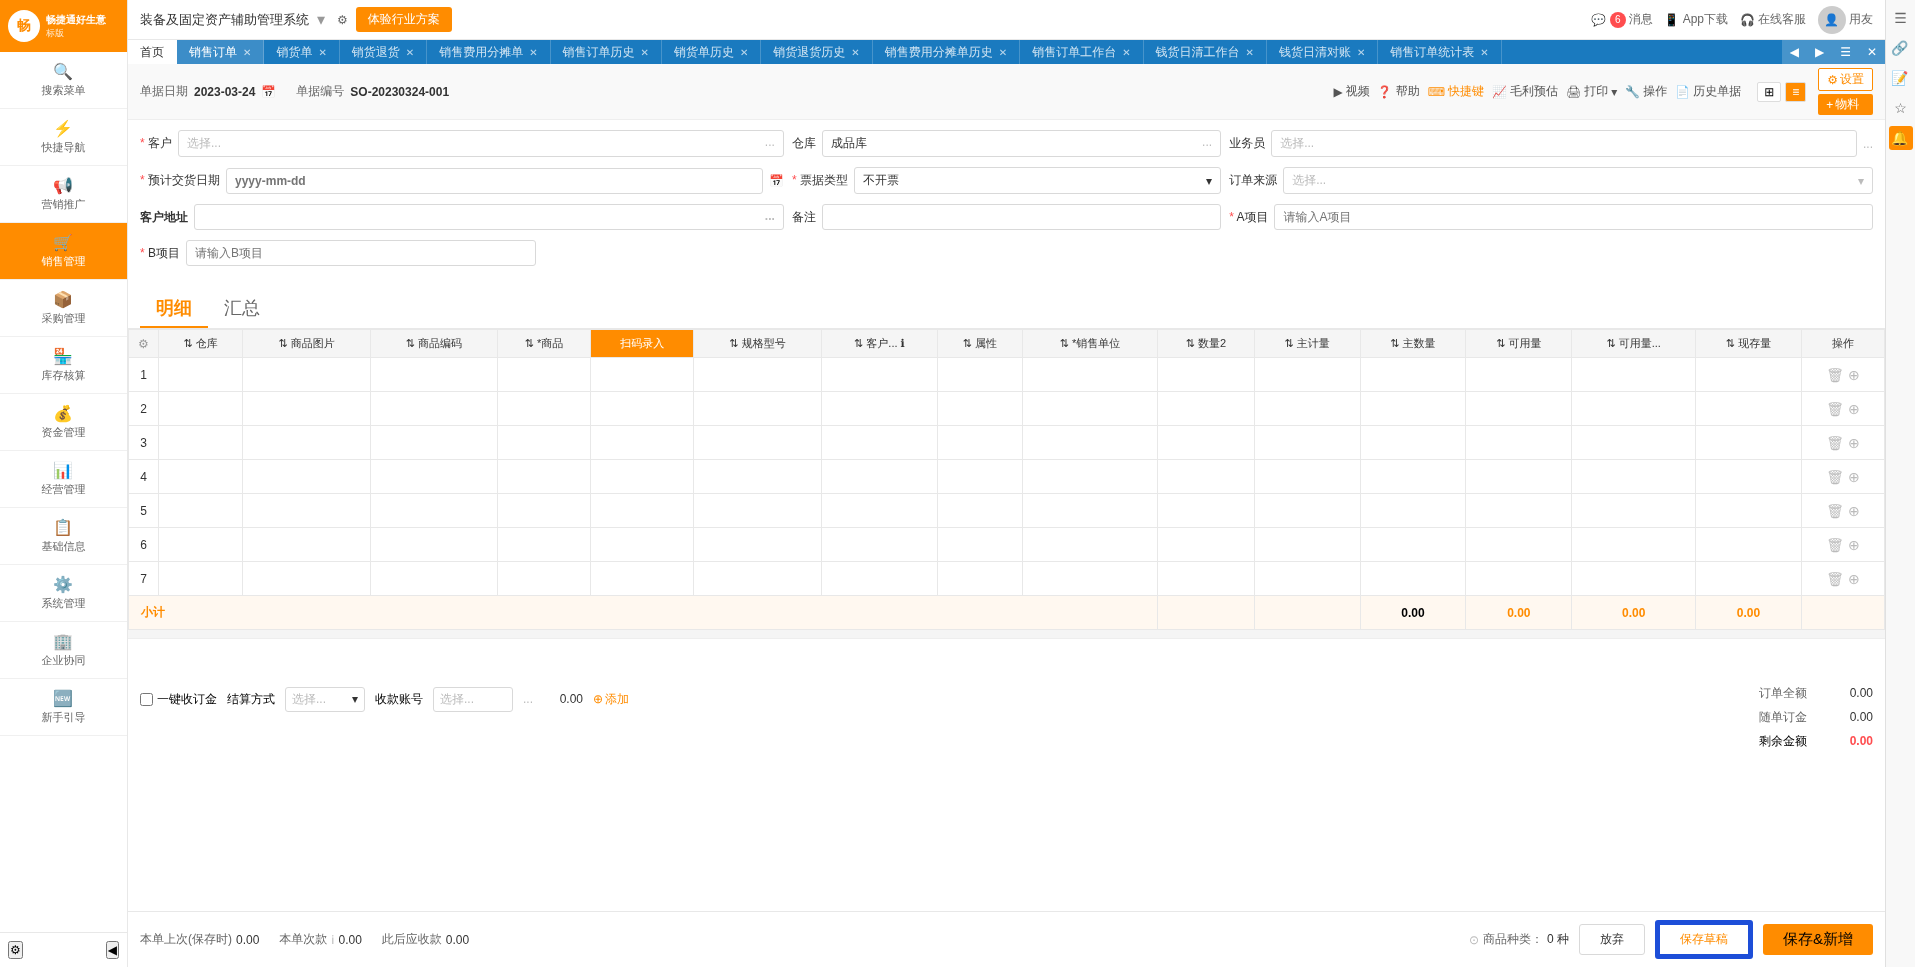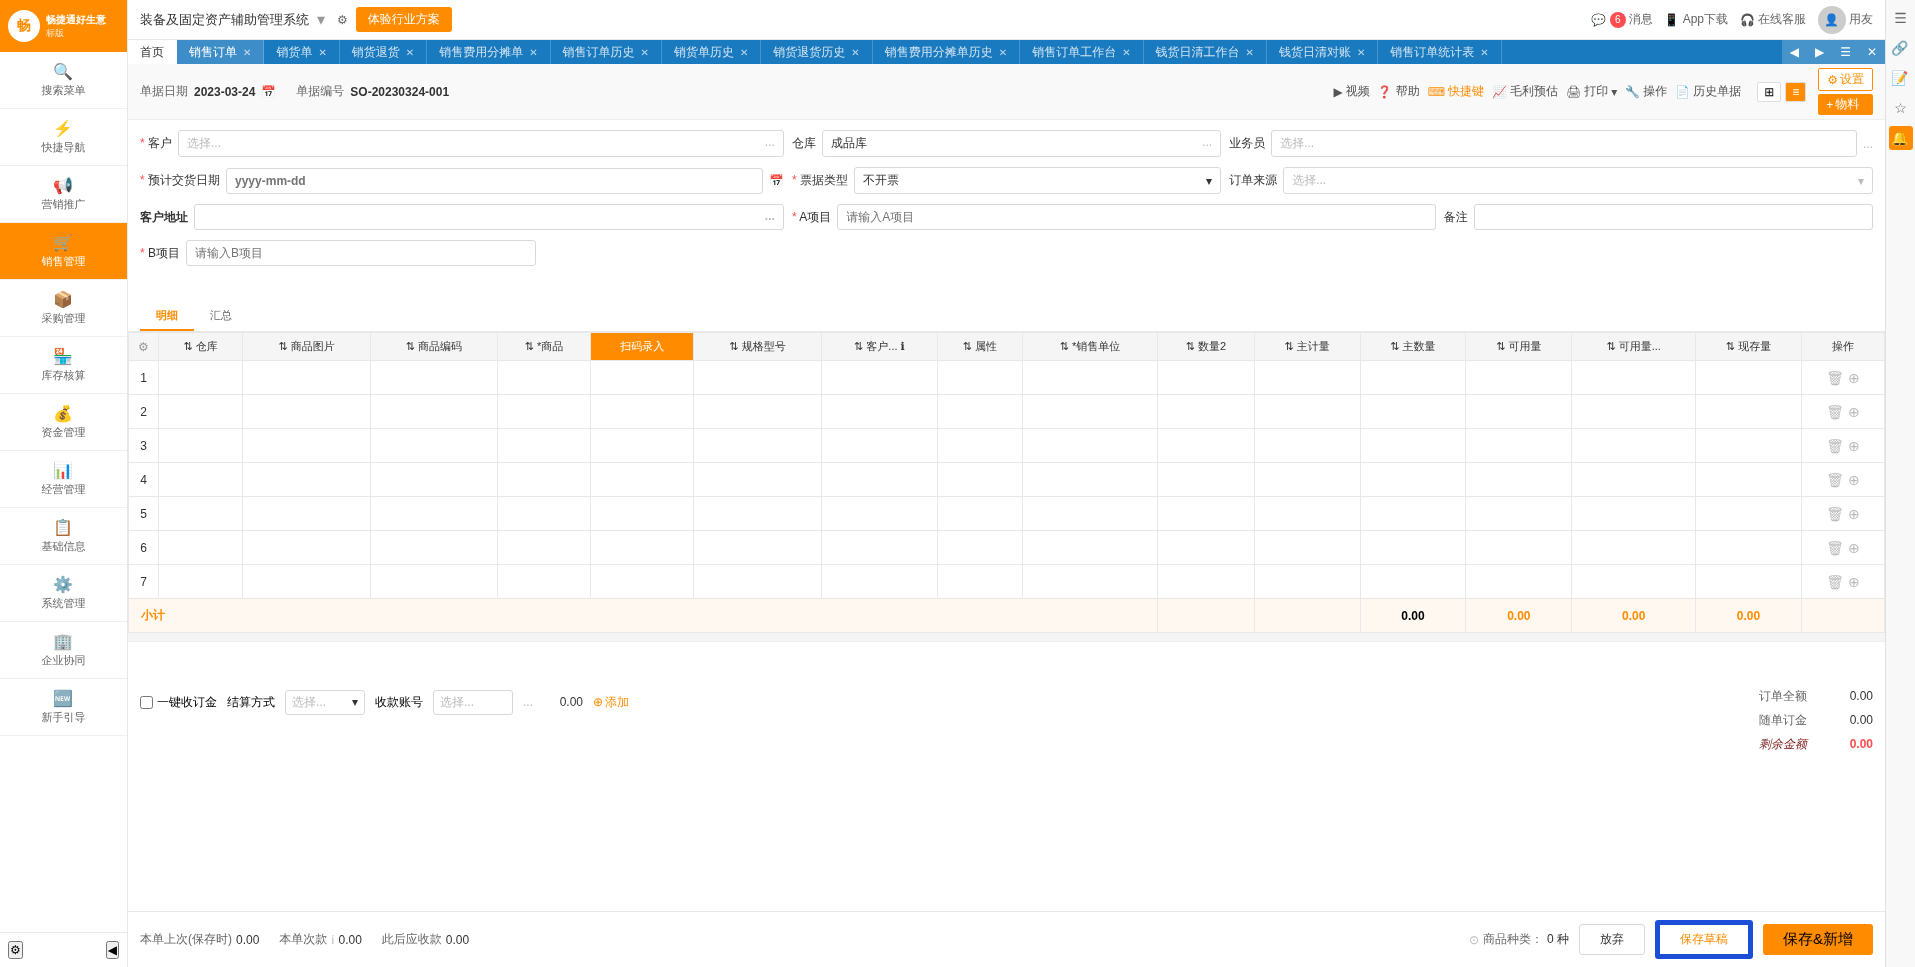--- a/index.html
+++ b/index.html
@@ -50,21 +50,21 @@
     .form-field { display: flex; align-items: center; gap: 6px; flex: 1; min-width: 200px; }
     .field-label { color: #333; white-space: nowrap; font-size: 12px; }
     .required-star { color: #ff4d4f; }
     .field-input { flex: 1; border: 1px solid #d9d9d9; padding: 4px 8px; border-radius: 3px; font-size: 12px; color: #333; min-height: 26px; background: #fff; }
     .field-input.placeholder { color: #bbb; }
     .field-ellipsis { color: #bbb; cursor: pointer; }
     .date-icon { color: #bbb; cursor: pointer; }
 
     
     #subtabs { display: flex; border-bottom: 1px solid #e8e8e8; padding: 0 12px; background: #fff; margin-top: 4px; }
-    .subtab { padding: 6px 16px; cursor: pointer; font-size: 11px; color: #666; border-bottom: 2px solid transparent; margin-top: 12px; }
+    .subtab { padding: 6px 16px; cursor: pointer; font-size: 18px; color: #666; border-bottom: 2px solid transparent; }
     .subtab.active { color: #ff8c00; border-bottom-color: #ff8c00; font-weight: bold; }
 
     
     #table-wrap { overflow-x: auto; margin: 0 0 0 0; }
     #data-table { width: 100%; border-collapse: collapse; }
     #data-table th { background: #f5f5f5; border: 1px solid #e8e8e8; padding: 6px 4px; text-align: center; font-weight: normal; color: #333; white-space: nowrap; font-size: 11px; position: sticky; top: 0; }
     #data-table td { border: 1px solid #e8e8e8; padding: 4px; text-align: center; color: #333; font-size: 12px; height: 34px; }
     .row-num { color: #999; }
     .th-sort { cursor: pointer; }
     .col-actions { display: flex; align-items: center; justify-content: center; gap: 4px; }
@@ -382,30 +382,30 @@
         </div>
       </div>
 
       <div class="form-row">
         <div class="form-field" style="flex:1.5;font-weight:bold;">
           <span class="field-label">客户地址</span>
           <div class="field-input" style="flex:1;">
             <span style="float:right;" class="field-ellipsis">...</span>
           </div>
         </div>
+        <div class="form-field" style="flex:1;">
+          <span class="field-label">备注</span>
+          <div class="field-input" style="flex:1;"></div>
+        </div>
         <div class="form-field" style="flex:1.5;">
           <span class="field-label">
             <span class="required-star">*</span>
             <span>A项目</span>
           </span>
           <input type="text" class="field-input" style="flex: 1 1 0%;" placeholder="请输入A项目">
-        </div>
-        <div class="form-field" style="flex:1;">
-          <span class="field-label">备注</span>
-          <div class="field-input" style="flex:1;"></div>
         </div>
       </div>
 
       <div class="form-row">
         <div class="form-field" style="flex:1.5;">
           <span class="field-label">
             <span class="required-star">*</span>
             <span>B项目</span>
           </span>
           <input type="text" class="field-input" style="flex: 1 1 0%; max-width: 350px;" placeholder="请输入B项目">
@@ -651,21 +651,21 @@
         <div style="text-align:right;font-size:12px;line-height:2;margin-top:36px;">
           <div style="display:flex;justify-content:flex-end;gap:16px;">
             <span style="color:#666;">订单全额</span>
             <span style="color:#333;min-width:50px;text-align:right;">0.00</span>
           </div>
           <div style="display:flex;justify-content:flex-end;gap:16px;">
             <span style="color:#666;">随单订金</span>
             <span style="color:#333;min-width:50px;text-align:right;">0.00</span>
           </div>
           <div style="display:flex;justify-content:flex-end;gap:16px;">
-            <span style="color:#7f1d1d;font-style:italic;">剩余金额</span>
+            <span style="color:#000000;">剩余金额</span>
             <span style="color:#ff4d4f;min-width:50px;text-align:right;font-weight:bold;">0.00</span>
           </div>
         </div>
       </div>
     </div>
   </div>
 
   <div id="bottom-footer">
     <div class="bf-item">
       <span>本单上次(保存时)</span>

